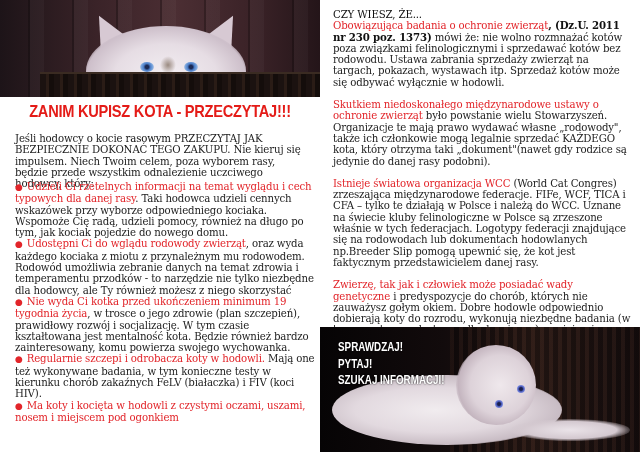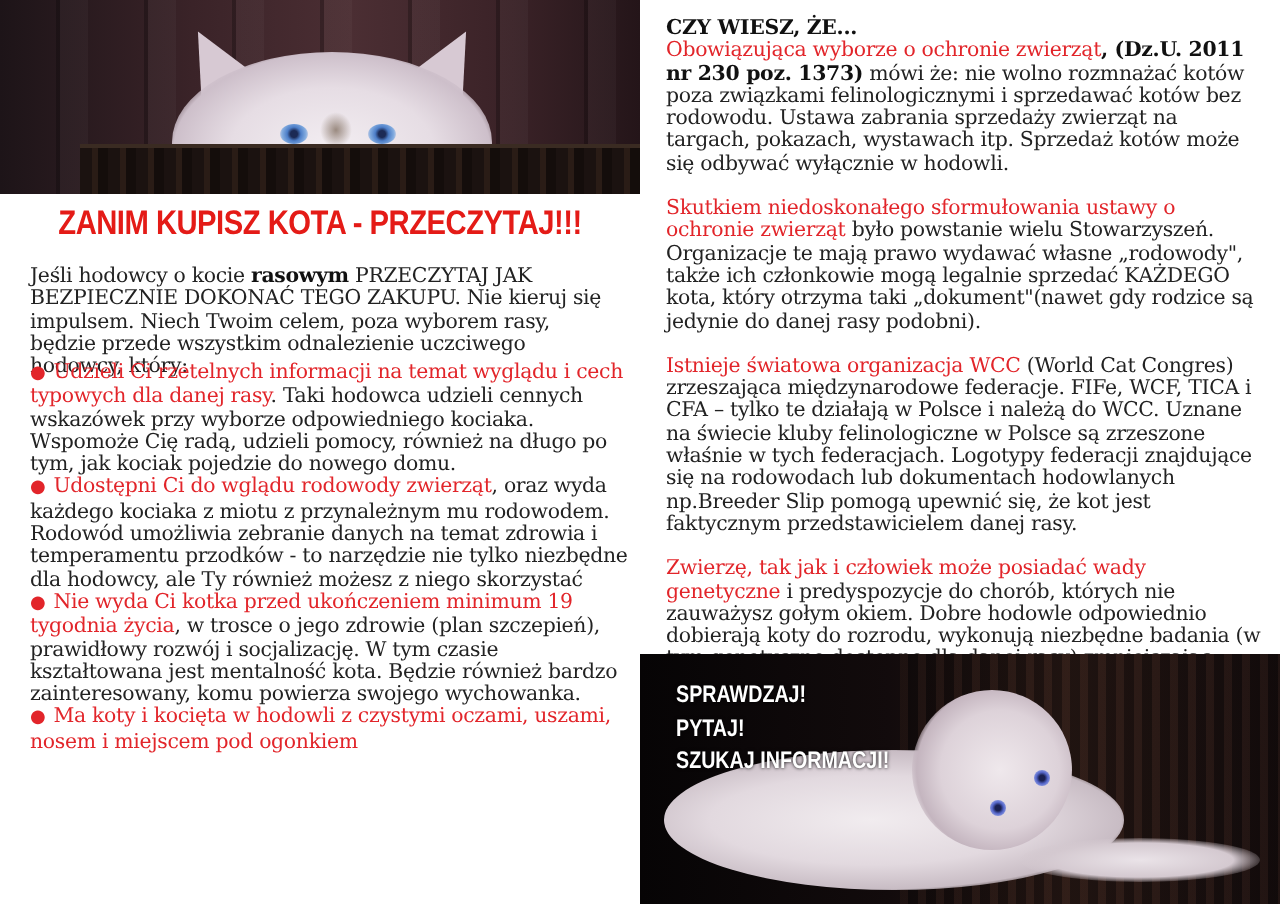--- a/index.html
+++ b/index.html
@@ -45,25 +45,25 @@
     font-size: 17px; letter-spacing: -0.3px; color: #e41b17;
     transform: scaleX(0.86); transform-origin: 50% 50%;
   }
 
   .text { font-size: 10.2px; line-height: 11.3px; letter-spacing: -0.15px; }
   .intro { position: absolute; left: 15px; top: 133px; width: 295px; }
   .bullets { position: absolute; left: 15px; top: 181px; width: 300px; margin: 0; padding: 0; list-style: none; }
   .bullets li { margin: 0; padding: 0; }
   .red { color: #e2252a; }
   .dot { color: #e2252a; font-size: 9px; margin-right: 4px; }
-  b.bold { font-weight: bold; color: #111; }
+  b.bold { font-weight: normal; color: #111; }
 
   .right-text { position: absolute; left: 333px; top: 9px; width: 300px; }
   .right-text p { margin: 0 0 11px 0; }
-  .right-text .title { font-weight: bold; color: #111; margin: 0; }
+  .right-text .title { font-weight: normal; color: #111; margin: 0; }
   .right-text .ref { font-weight: bold; color: #111; }
 
   
   .cat2 {
     position: absolute; left: 320px; top: 327px; width: 356px; height: 125px; overflow: hidden;
     background: linear-gradient(90deg, #060405 0%, #120b0c 35%, #2a1a16 60%, #1a1010 85%, #120a0b 100%);
   }
   .cat2 .stripes {
     position: absolute; left: 130px; top: 0; width: 190px; height: 100%;
     background: repeating-linear-gradient(90deg, rgba(90,55,40,0.15) 0 4px, rgba(0,0,0,0.25) 4px 9px);
@@ -113,31 +113,32 @@
   <div class="headline">ZANIM KUPISZ KOTA - PRZECZYTAJ!!!</div>
 
   <div class="intro text">
     <span>Jeśli hodowcy o kocie </span><b class="bold">rasowym</b><span> PRZECZYTAJ JAK BEZPIECZNIE DOKONAĆ TEGO ZAKUPU. Nie kieruj się impulsem. Niech Twoim celem, poza wyborem rasy, będzie przede wszystkim odnalezienie uczciwego hodowcy, który:</span>
   </div>
 
   <ul class="bullets text">
     <li><span class="dot">●</span><span class="red">Udzieli Ci rzetelnych informacji na temat wyglądu i cech typowych dla danej rasy</span><span>. Taki hodowca udzieli cennych wskazówek przy wyborze odpowiedniego kociaka. Wspomoże Cię radą, udzieli pomocy, również na długo po tym, jak kociak pojedzie do nowego domu.</span></li>
     <li><span class="dot">●</span><span class="red">Udostępni Ci do wglądu rodowody zwierząt</span><span>, oraz wyda każdego kociaka z miotu z przynależnym mu rodowodem. Rodowód umożliwia zebranie danych na temat zdrowia i temperamentu przodków - to narzędzie nie tylko niezbędne dla hodowcy, ale Ty również możesz z niego skorzystać</span></li>
     <li><span class="dot">●</span><span class="red">Nie wyda Ci kotka przed ukończeniem minimum 19 tygodnia życia</span><span>, w trosce o jego zdrowie (plan szczepień), prawidłowy rozwój i socjalizację. W tym czasie kształtowana jest mentalność kota. Będzie również bardzo zainteresowany, komu powierza swojego wychowanka.</span></li>
+    <li><span class="dot">●</span><span class="red">Regularnie szczepi i odrobacza koty w hodowli.</span><span> Mają one też wykonywane badania, w tym konieczne testy w kierunku chorób zakaźnych FeLV (białaczka) i FIV (koci HIV).</span></li>
     <li><span class="dot">●</span><span class="red">Ma koty i kocięta w hodowli z czystymi oczami, uszami, nosem i miejscem pod ogonkiem</span></li>
 
   </ul>
 </div>
 
 <div class="col-right"></div>
 
 <div class="right-text text">
   <p class="title">CZY WIESZ, ŻE...</p>
-  <p><span class="red">Obowiązująca wyborze o ochronie zwierząt</span><span class="ref">, (Dz.U. 2011 nr 230 poz. 1373)</span><span> mówi że: nie wolno rozmnażać kotów poza związkami felinologicznymi i sprzedawać kotów bez rodowodu. Ustawa zabrania sprzedaży zwierząt na targach, pokazach, wystawach itp. Sprzedaż kotów może się odbywać wyłącznie w hodowli.</span></p>
-  <p><span class="red">Skutkiem niedoskonałego sformułowania ustawy o ochronie zwierząt</span><span> było powstanie wielu Stowarzyszeń. Organizacje te mają prawo wydawać własne „rodowody", także ich członkowie mogą legalnie sprzedać KAŻDEGO kota, który otrzyma taki „dokument"(nawet gdy rodzice są jedynie do danej rasy podobni).</span></p>
+  <p><span class="red">Obowiązująca badania o ochronie zwierząt</span><span class="ref">, (Dz.U. 2011 nr 230 poz. 1373)</span><span> mówi że: nie wolno rozmnażać kotów poza związkami felinologicznymi i sprzedawać kotów bez rodowodu. Ustawa zabrania sprzedaży zwierząt na targach, pokazach, wystawach itp. Sprzedaż kotów może się odbywać wyłącznie w hodowli.</span></p>
+  <p><span class="red">Skutkiem niedoskonałego międzynarodowe ustawy o ochronie zwierząt</span><span> było powstanie wielu Stowarzyszeń. Organizacje te mają prawo wydawać własne „rodowody", także ich członkowie mogą legalnie sprzedać KAŻDEGO kota, który otrzyma taki „dokument"(nawet gdy rodzice są jedynie do danej rasy podobni).</span></p>
   <p><span class="red">Istnieje światowa organizacja WCC</span><span> (World Cat Congres) zrzeszająca międzynarodowe federacje. FIFe, WCF, TICA i CFA – tylko te działają w Polsce i należą do WCC. Uznane na świecie kluby felinologiczne w Polsce są zrzeszone właśnie w tych federacjach. Logotypy federacji znajdujące się na rodowodach lub dokumentach hodowlanych np.Breeder Slip pomogą upewnić się, że kot jest faktycznym przedstawicielem danej rasy.</span></p>
   <p><span class="red">Zwierzę, tak jak i człowiek może posiadać wady genetyczne</span><span> i predyspozycje do chorób, których nie zauważysz gołym okiem. Dobre hodowle odpowiednio dobierają koty do rozrodu, wykonują niezbędne badania (w tym genetyczne dostępne dla danej rasy) zmniejszając możliwość wystąpienia chorób. Może okazać się, że kupując kota „rasowego" z niepewnego źródła różnicę w cenie wydasz w gabinecie weterynaryjnym. Ponadto zwierzę zakupione przypadkowo, gdy dorośnie, może być niepodobne do rasy, którą wybrałeś (zarówno z wyglądu jak i temperamentu).</span></p>
 </div>
 
 <div class="cat2">
   <div class="stripes"></div>
   <div class="body"></div>
   <div class="tail"></div>
   <div class="head"></div>
   <div class="e a"></div>

